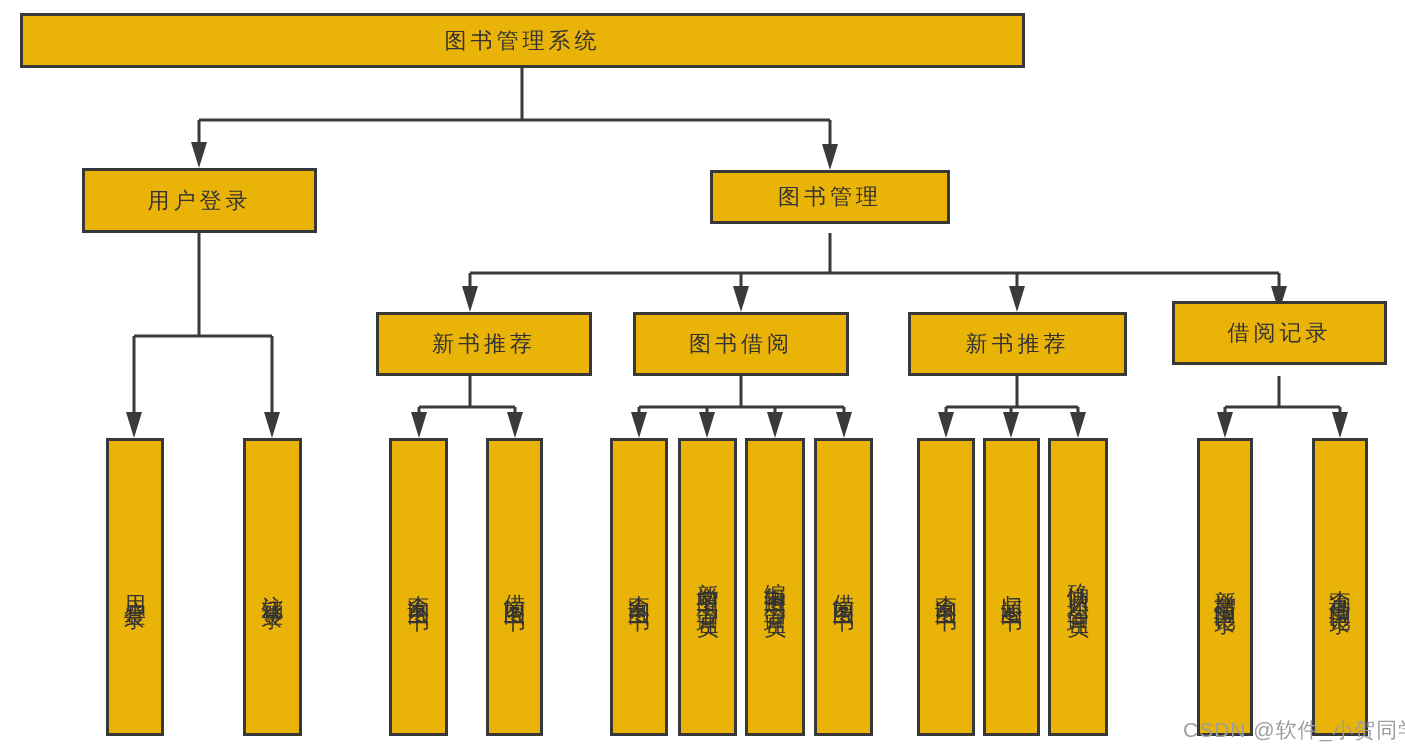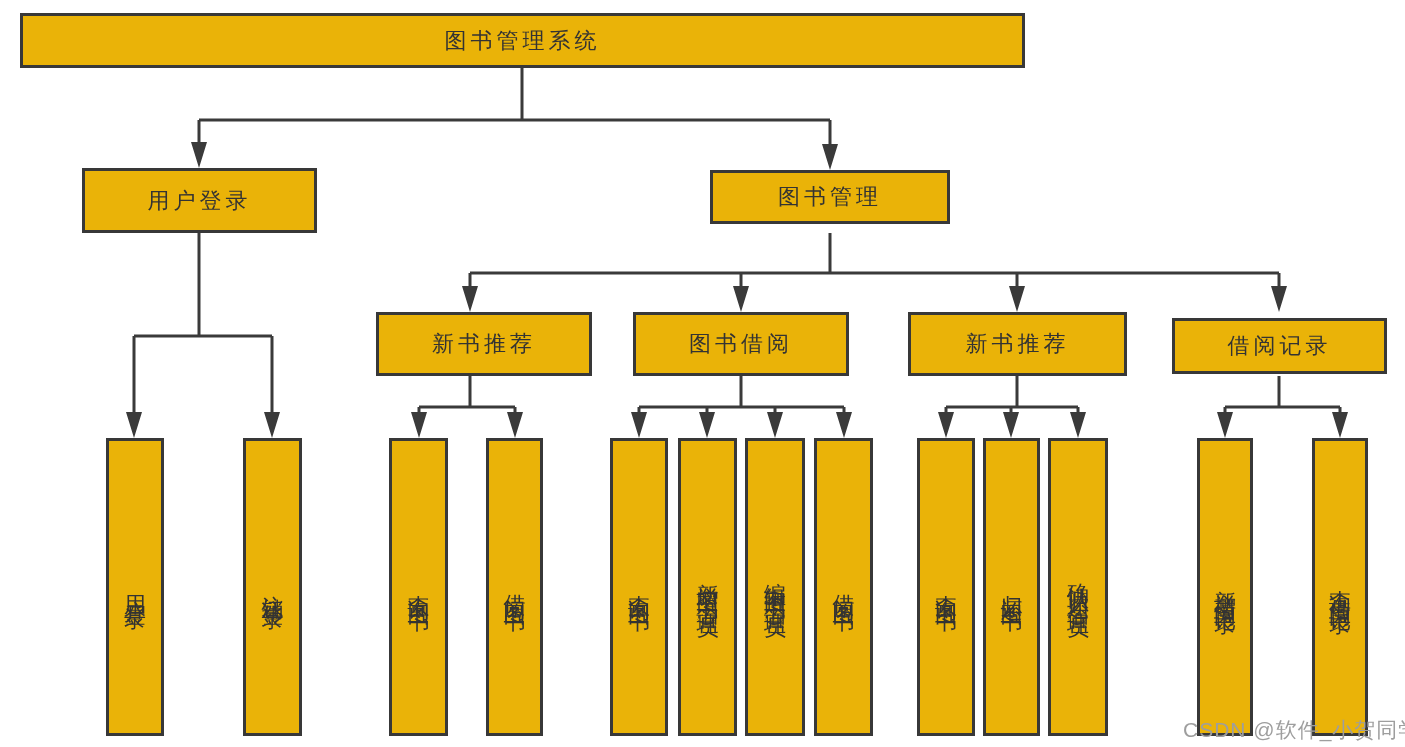--- a/index.html
+++ b/index.html
@@ -81,21 +81,21 @@
 
   <div class="box hbox" style="left:376px;top:312px;width:216px;height:64px;">
     <span>新书推荐</span>
   </div>
   <div class="box hbox" style="left:633px;top:312px;width:216px;height:64px;">
     <span>图书借阅</span>
   </div>
   <div class="box hbox" style="left:908px;top:312px;width:219px;height:64px;">
     <span>新书推荐</span>
   </div>
-  <div class="box hbox" style="left:1172px;top:318px;width:215px;height:56px;">
+  <div class="box hbox" style="left:1172px;top:301px;width:215px;height:64px;">
     <span>借阅记录</span>
   </div>
 
   <div class="box vbox" style="left:106px;top:438px;width:58px;height:298px;">
     <span>用户登录</span>
   </div>
   <div class="box vbox" style="left:243px;top:438px;width:59px;height:298px;">
     <span>注销登录</span>
   </div>
 

